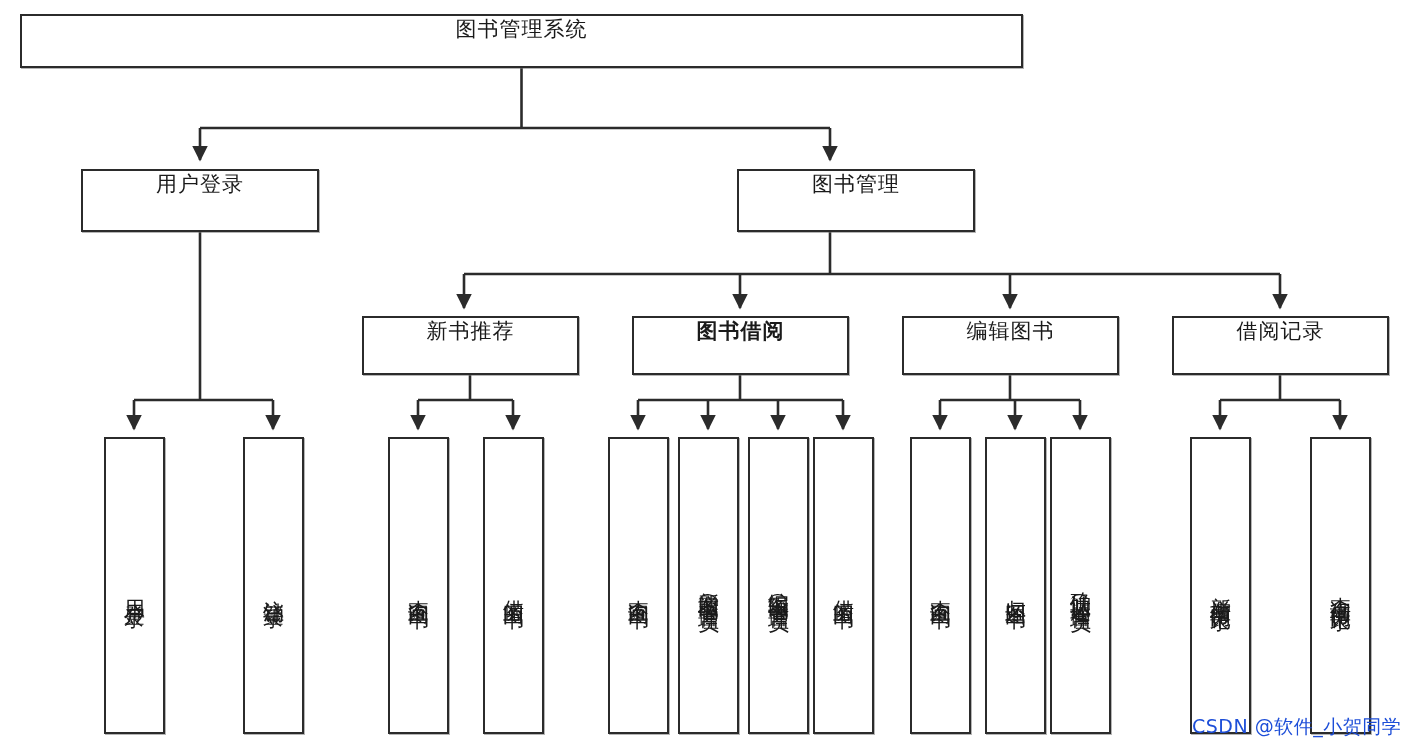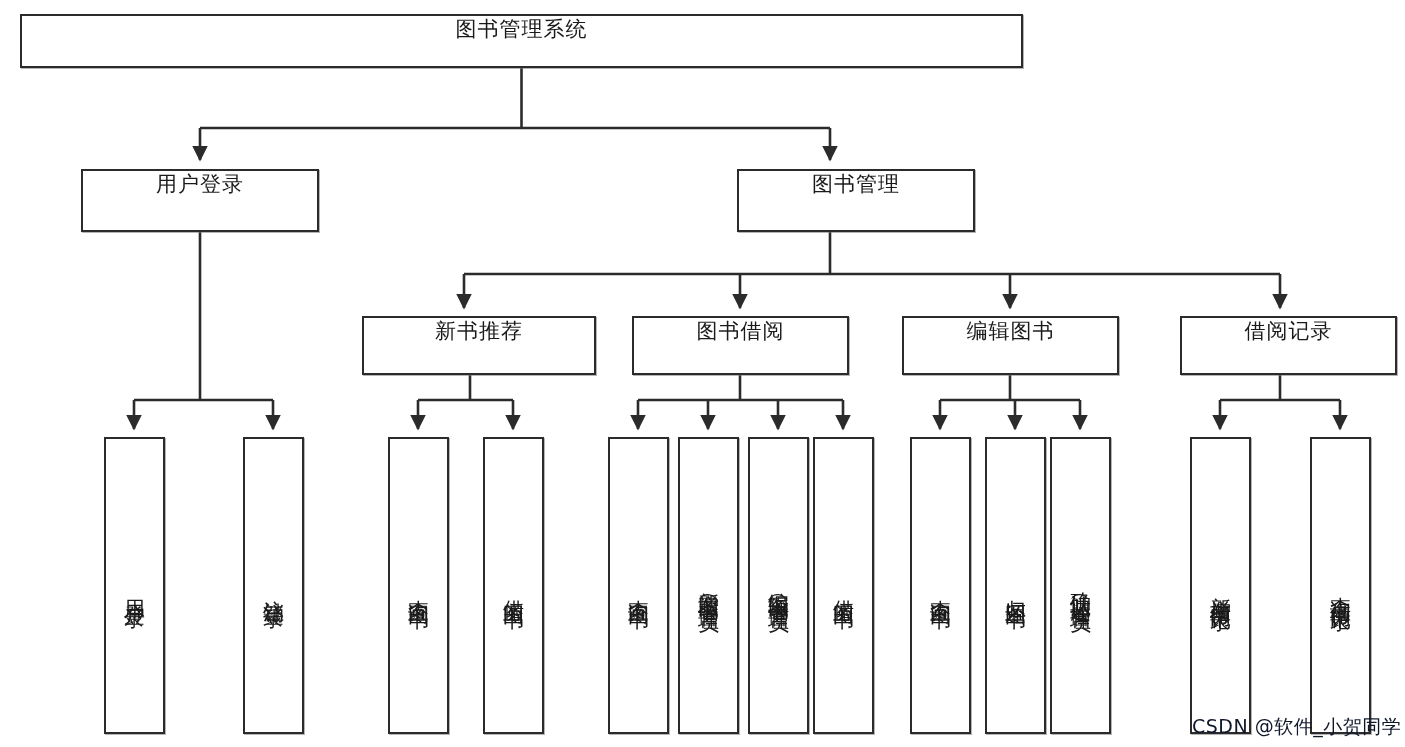--- a/index.html
+++ b/index.html
@@ -45,21 +45,21 @@
   .node.vertical .lbl{
     writing-mode:vertical-rl;
     text-orientation:upright;
     font-size:21px;
     letter-spacing:3px;
     line-height:1.05;
     white-space:nowrap;
   }
   .watermark{
     position:absolute;
-    color:#0f172a;
+    color:#1d4ed8;
     font-size:19px;
     letter-spacing:.5px;
     white-space:nowrap;
     user-select:none;
   }
 </style>
 </head>
 <body>
 
 <div id="canvas">
@@ -118,30 +118,30 @@
     <span class="lbl">图书管理系统</span>
   </div>
 
   <div class="node" id="l1-0" style="left: 81px; top: 169px; width: 238px; height: 63px;">
     <span class="lbl">用户登录</span>
   </div>
   <div class="node" id="l1-1" style="left: 711px; top: 169px; width: 238px; height: 63px; margin-left: 26px;">
     <span class="lbl">图书管理</span>
   </div>
 
-  <div class="node" id="l2-0" style="left: 362px; top: 316px; width: 234px; height: 59px;">
+  <div class="node" id="l2-0" style="left: 362px; top: 316px; width: 217px; height: 59px;">
     <span class="lbl">新书推荐</span>
   </div>
-  <div class="node" id="l2-1" style="left: 632px; top: 316px; width: 217px; height: 59px;">
+  <div class="node" id="l2-1" style="left: 632px; top: 316px; width: 217px; height: 59px; font-weight: bold;">
     <span class="lbl">图书借阅</span>
   </div>
   <div class="node" id="l2-2" style="left: 902px; top: 316px; width: 217px; height: 59px;">
     <span class="lbl">编辑图书</span>
   </div>
-  <div class="node" id="l2-3" style="left: 1172px; top: 316px; width: 217px; height: 59px; margin-left: 8px;">
+  <div class="node" id="l2-3" style="left: 1172px; top: 316px; width: 217px; height: 59px;">
     <span class="lbl">借阅记录</span>
   </div>
 
   <div class="node vertical" id="lf-0" style="left: 104px; top: 437px; width: 61px; height: 297px;">
     <span class="lbl">用户登录</span>
   </div>
   <div class="node vertical" id="lf-1" style="left: 243px; top: 437px; width: 61px; height: 297px;">
     <span class="lbl">注销登录</span>
   </div>
   <div class="node vertical" id="lf-2" style="left: 388px; top: 437px; width: 61px; height: 297px;">

